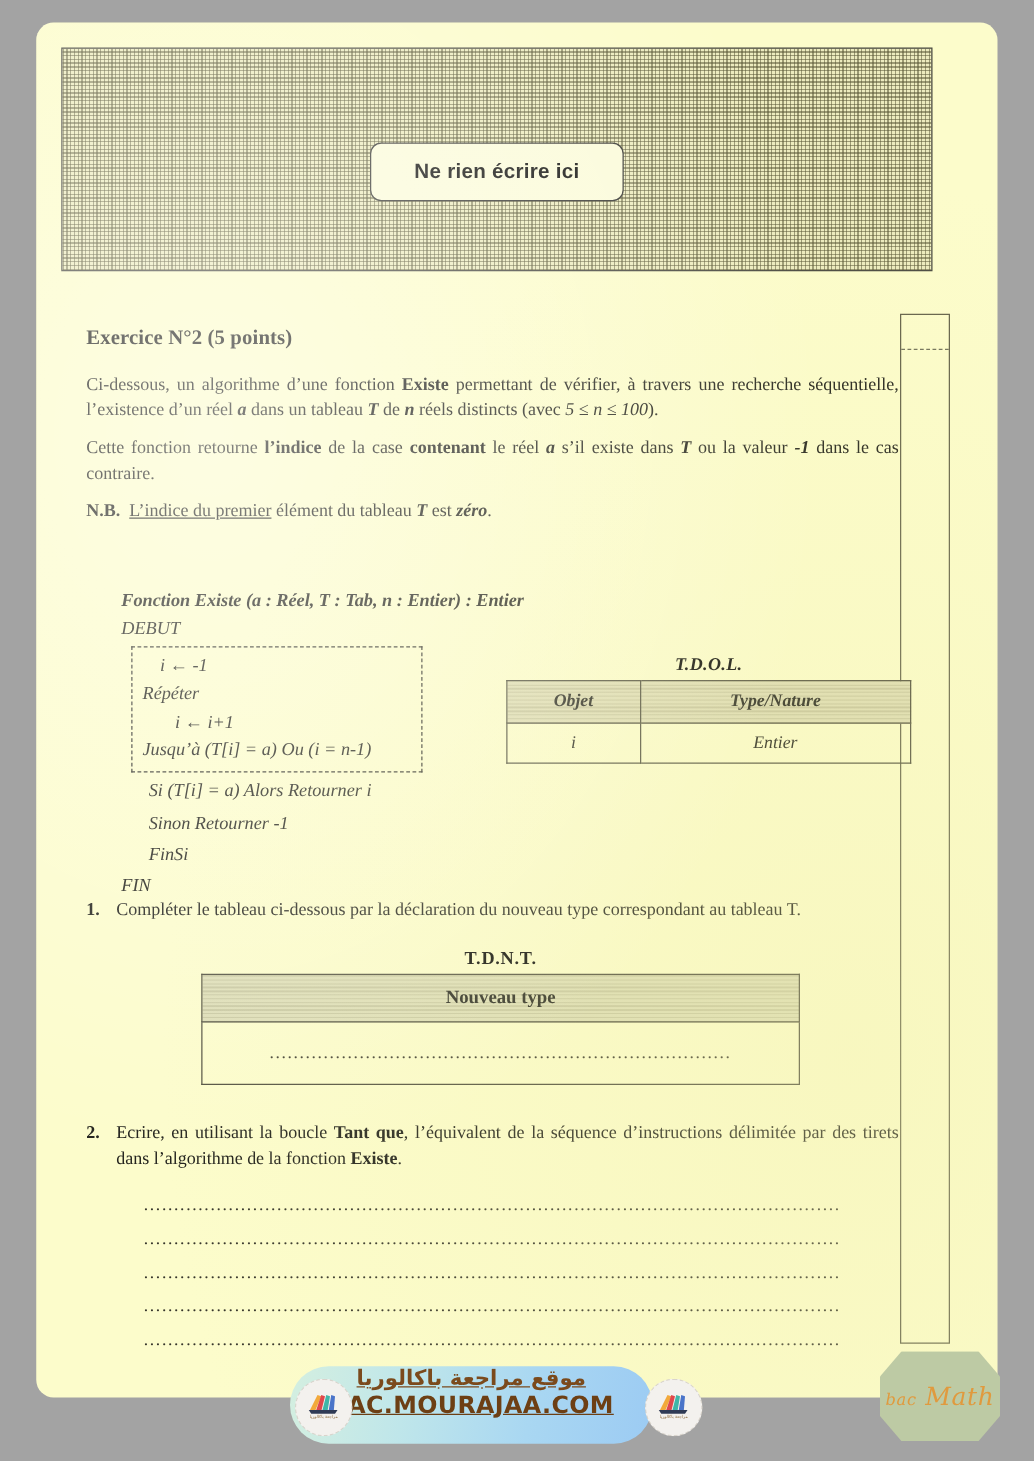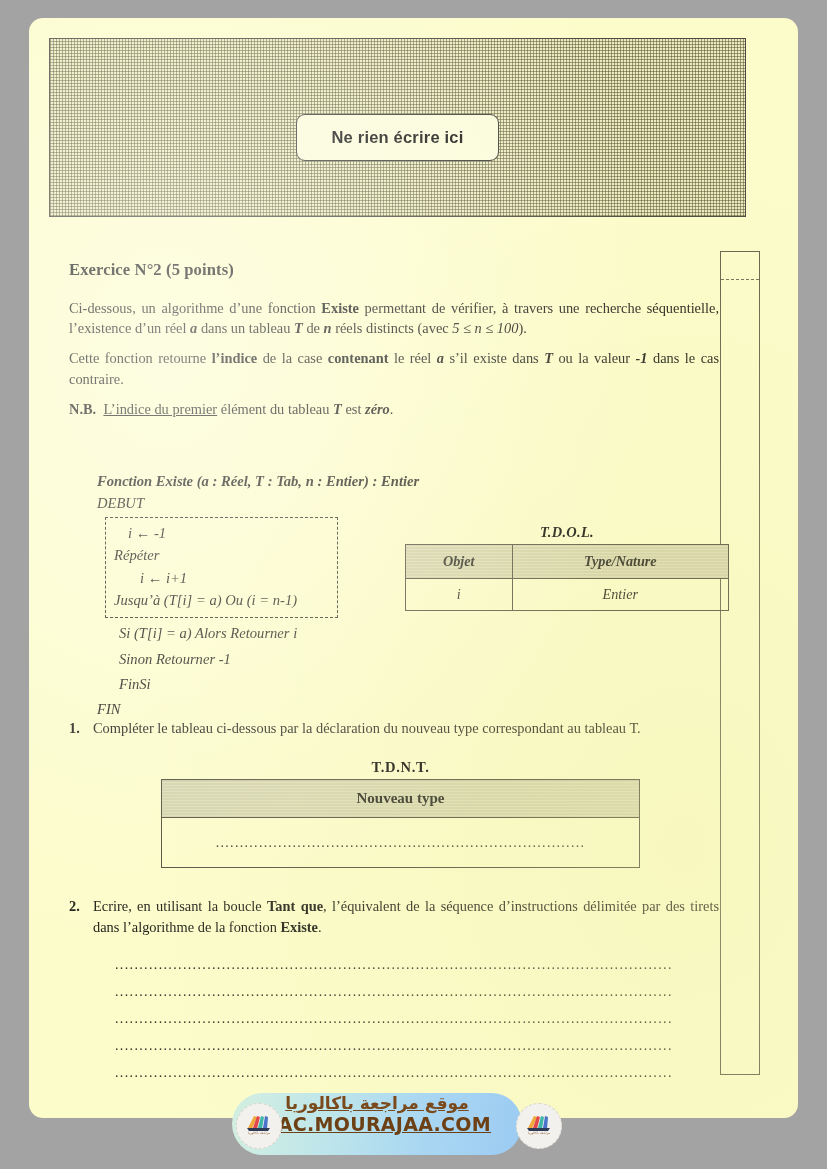--- a/index.html
+++ b/index.html
@@ -410,20 +410,23 @@
       <span class="ans-line">...................................................................................................................</span>
       <span class="ans-line">...................................................................................................................</span>
       <span class="ans-line">...................................................................................................................</span>
       <span class="ans-line">...................................................................................................................</span>
       <span class="ans-line">...................................................................................................................</span>
     </div>
 
   </div>
 
   <div class="gray-tab"></div>
+  <div class="bacmath">
+    <span class="small">bac</span>&nbsp;<span>Math</span>
+  </div>
 
   <div class="footer">
     <div class="wm-pill">
       <div class="wm-ar">موقع مراجعة باكالوريا</div>
       <div class="wm-url">BAC.MOURAJAA.COM</div>
     </div>
 
     <div class="wm-badge left">
       <svg class="badge-fan" width="26" height="18" viewBox="0 0 26 18">
         <path d="M2 14 L8 2 L11 3 L6 15 Z" fill="#f2a93b"></path>

